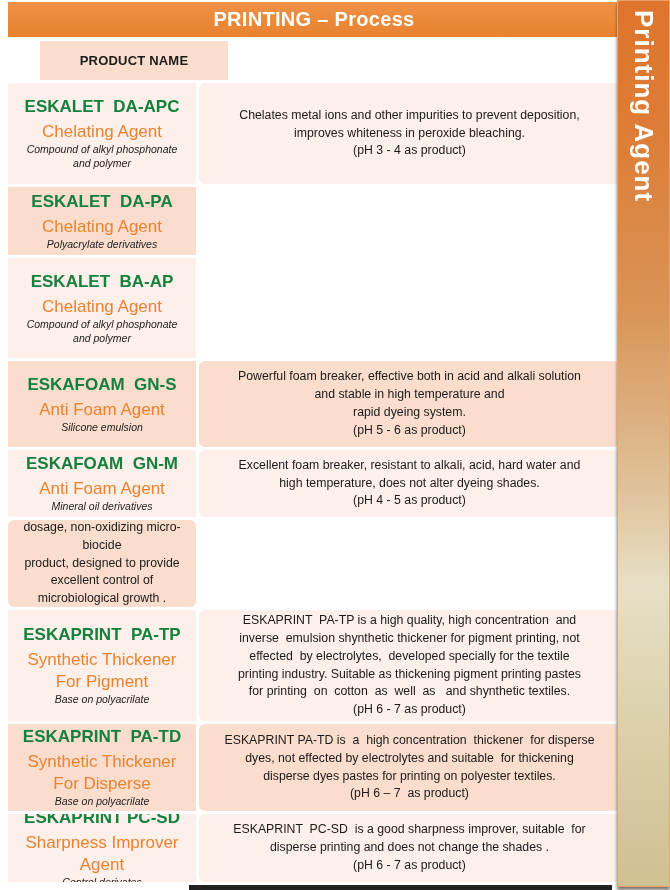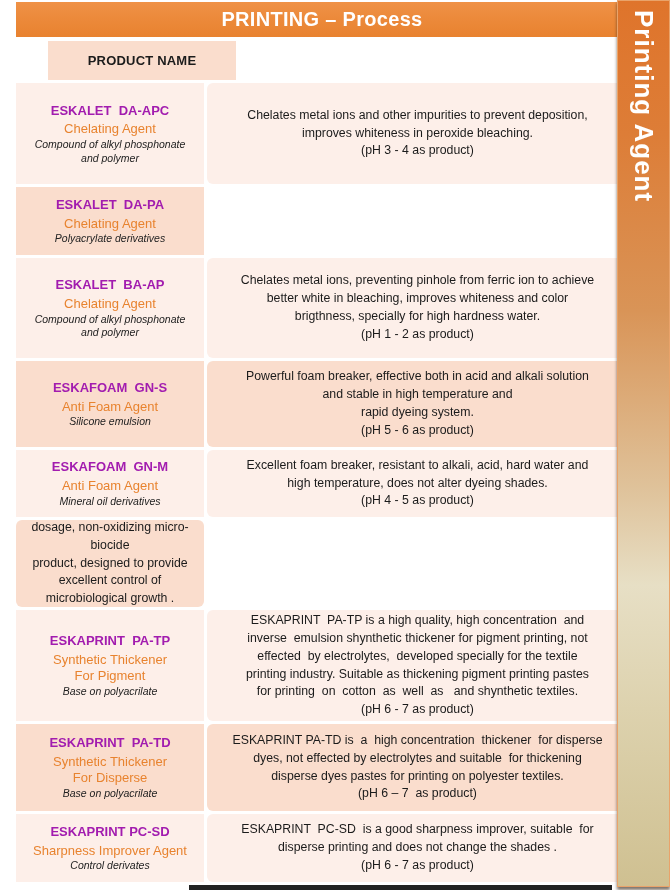--- a/index.html
+++ b/index.html
@@ -1,40 +1,40 @@
 <!DOCTYPE html>
 <html><head>
 <meta charset="utf-8">
 <style>
   * { margin:0; padding:0; box-sizing:border-box; }
   html,body { width:670px; height:890px; background:#ffffff; overflow:hidden;
               font-family:"Liberation Sans","DejaVu Sans",sans-serif; }
   .page { position:relative; width:670px; height:890px; background:#ffffff; }
 
-  .sheet { position:absolute; left:16px; top:2px; width:612px; }
+  .sheet { position:absolute; left:8px; top:2px; width:612px; }
 
   .banner { height:35px; background:linear-gradient(180deg,#EF9247 0%,#EC8A3B 45%,#E8822F 100%);
             display:flex; align-items:center; justify-content:center; margin-bottom:4px; }
   .banner-title { color:#ffffff; font-weight:bold; font-size:20px; letter-spacing:.3px; white-space:pre; }
 
   .trow { display:grid; grid-template-columns:188px 421px; column-gap:3px; margin-bottom:3px; }
   .cell { overflow:hidden; display:flex; flex-direction:column; align-items:center; justify-content:center;
           text-align:center; }
   .dark  .cell { background:#FADDCD; }
   .light .cell { background:#FDEFE9; }
 
   .thead { height:39px;padding-left:32px; }
   .thead .cell { background:#FADDCD; }
   .th-label { font-weight:bold; font-size:13px; color:#1b1b1b; letter-spacing:.2px; white-space:pre; }
 
   .pcell { padding:4px 6px; }
   .acell { padding:4px 8px;border-radius:6px; }
 
-  .p-name { font-weight:bold; font-size:13px; color:#a21caf; white-space:pre-wrap; line-height:1.35; }
-  .p-type { font-size:13px; color:#E8832F; white-space:pre-wrap; line-height:1.3; margin-top:2px;text-align:center; }
+  .p-name { font-weight:bold; font-size:17px; color:#15803d; white-space:pre-wrap; line-height:1.35; }
+  .p-type { font-size:17px; color:#E8832F; white-space:pre-wrap; line-height:1.3; margin-top:2px;text-align:center; }
   .p-sub  { font-size:10.5px; font-style:italic; color:#222222; white-space:pre-wrap; line-height:1.3; margin-top:0; }
 
   .adv { font-size:12.3px; color:#1b1b1b; line-height:1.45; white-space:pre-wrap; }
 
   .r1 .cell { height:101px; }
   .r2 .cell { height:68px;  }
   .r3 .cell { height:100px; }
   .r4 .cell { height:86px;  }
   .r5 .cell { height:67px;  }
   .r6 .cell { height:87px;  }
@@ -89,26 +89,20 @@
         <div class="p-sub">Polyacrylate derivatives</div>
       </div>
     </div>
 
     <div class="trow r3 light">
       <div class="cell pcell">
         <div class="p-name">ESKALET  BA-AP</div>
         <div class="p-type">Chelating Agent</div>
         <div class="p-sub">Compound of alkyl phosphonate
 and polymer</div>
-      </div>
-      <div class="cell acell">
-        <div class="adv">Chelates metal ions, preventing pinhole from ferric ion to achieve
-better white in bleaching, improves whiteness and color
-brigthness, specially for high hardness water.
-(pH 1 - 2 as product)</div>
       </div>
     </div>
 
     <div class="trow r4 dark">
       <div class="cell pcell">
         <div class="p-name">ESKAFOAM  GN-S</div>
         <div class="p-type">Anti Foam Agent</div>
         <div class="p-sub">Silicone emulsion</div>
       </div>
       <div class="cell acell">

